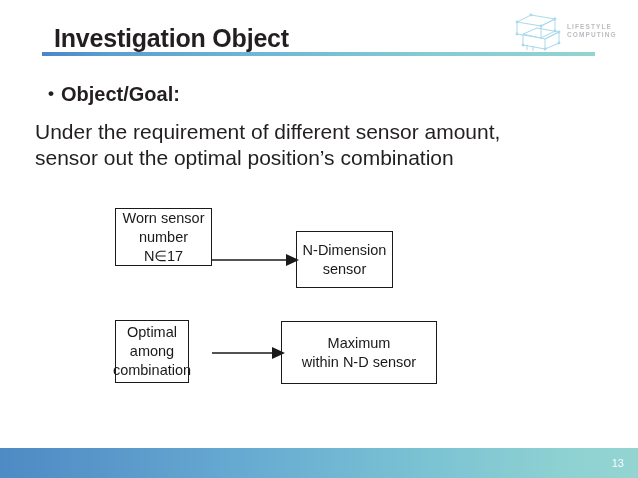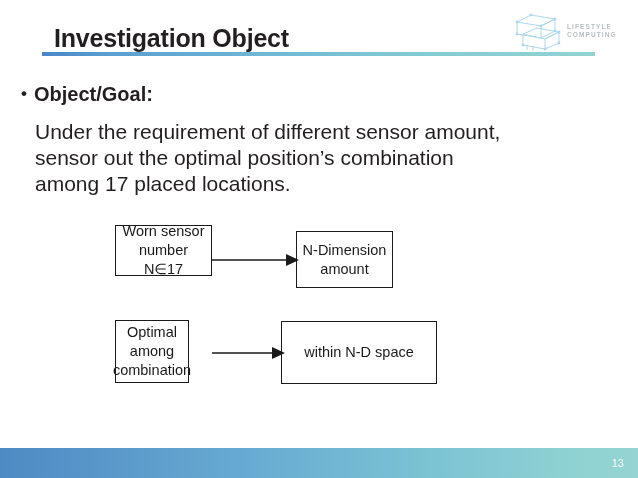--- a/index.html
+++ b/index.html
@@ -64,21 +64,21 @@
     font-size: 6.5px;
     letter-spacing: 1.1px;
     color: #b9bdc0;
     font-weight: bold;
     white-space: nowrap;
   }
 
   
   #bullet-heading {
     position: absolute;
-    left: 21px;
+    left: 48px;
     top: 83px;
     font-size: 20px;
     font-weight: bold;
     color: #231f20;
     white-space: nowrap;
   }
   #bullet-heading .bullet-dot {
     display: inline-block;
     margin-right: 7px;
     font-size: 17px;
@@ -106,21 +106,21 @@
     align-items: center;
     justify-content: center;
     text-align: center;
     font-size: 14.5px;
     line-height: 19px;
     color: #1a1a1a;
     pointer-events: auto;
   }
   .dbox .dline { display: block; white-space: nowrap; }
 
-  #box-worn-sensor   { left: 115px; top: 225px; width: 97px;  height: 51px; }
+  #box-worn-sensor   { left: 115px; top: 208px; width: 97px;  height: 58px; }
   #box-ndim-space    { left: 296px; top: 231px; width: 97px;  height: 57px; justify-content: center; }
   #box-optimal-combo { left: 115px; top: 320px; width: 74px;  height: 63px; }
   #box-max-accuracy  { left: 281px; top: 321px; width: 156px; height: 63px; }
 
   .arrow-svg {
     position: absolute;
     pointer-events: auto;
   }
   #arrow-one { left: 210px; top: 249px; width: 90px; height: 22px; }
   #arrow-two { left: 210px; top: 342px; width: 76px; height: 22px; }
@@ -183,49 +183,49 @@
     </div>
   </div>
 
   <div id="bullet-heading">
     <span class="bullet-dot">•</span><span>Object/Goal:</span>
   </div>
 
   <div id="body-paragraph">
     <span class="bline">Under the requirement of different sensor amount,</span>
     <span class="bline">sensor out the optimal position’s combination</span>
-    <span class="bline">among 17 placed locations.</span>
   </div>
 
   <div id="box-worn-sensor" class="dbox">
     <div>
       <span class="dline">Worn sensor</span>
       <span class="dline">number</span>
       <span class="dline">N∈17</span>
     </div>
   </div>
 
   <div id="box-ndim-space" class="dbox">
     <div>
       <span class="dline">N-Dimension</span>
-      <span class="dline">amount</span>
+      <span class="dline">sensor</span>
     </div>
   </div>
 
   <div id="box-optimal-combo" class="dbox">
     <div>
       <span class="dline">Optimal</span>
       <span class="dline">among</span>
       <span class="dline">combination</span>
     </div>
   </div>
 
   <div id="box-max-accuracy" class="dbox">
     <div>
-      <span class="dline">within N-D space</span>
+      <span class="dline">Maximum</span>
+      <span class="dline">within N-D sensor</span>
     </div>
   </div>
 
   <svg id="arrow-one" class="arrow-svg" viewBox="0 0 90 22" xmlns="http://www.w3.org/2000/svg">
     <line x1="2" y1="11" x2="76" y2="11" stroke="#1a1a1a" stroke-width="1.6"></line>
     <polygon points="76,5 89,11 76,17" fill="#1a1a1a"></polygon>
   </svg>
 
   <svg id="arrow-two" class="arrow-svg" viewBox="0 0 76 22" xmlns="http://www.w3.org/2000/svg">
     <line x1="2" y1="11" x2="62" y2="11" stroke="#1a1a1a" stroke-width="1.6"></line>

